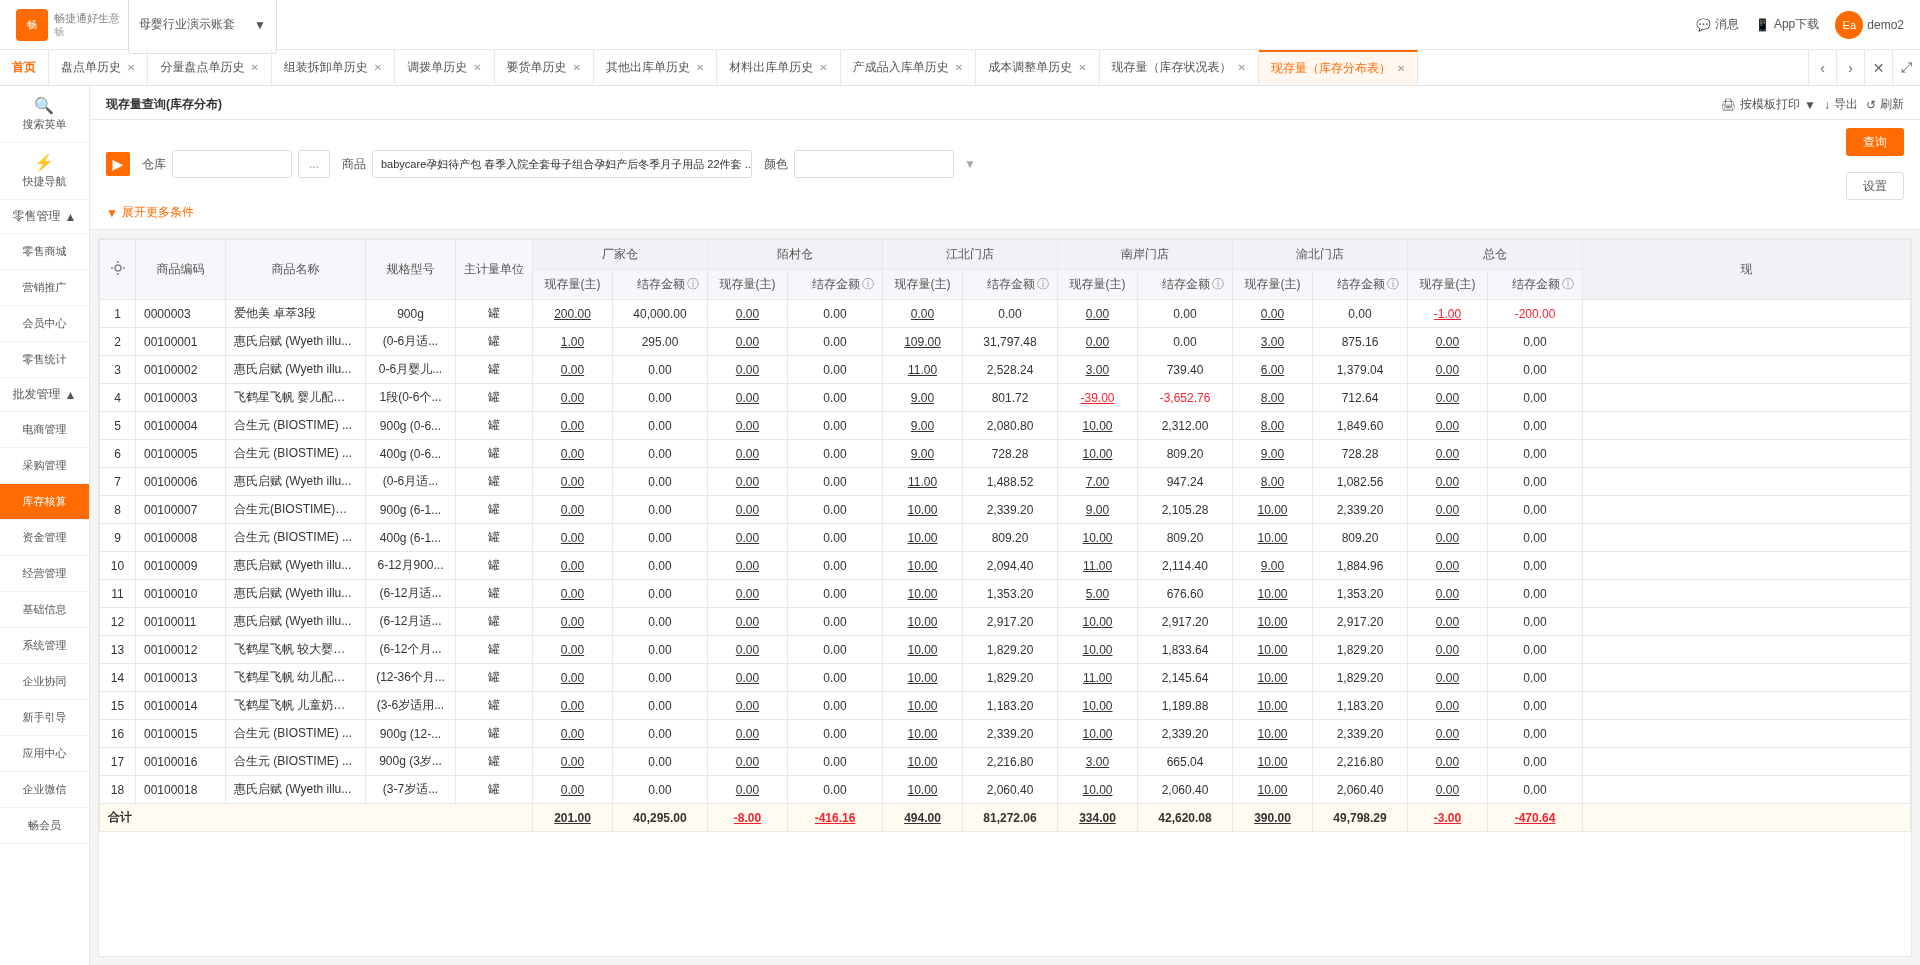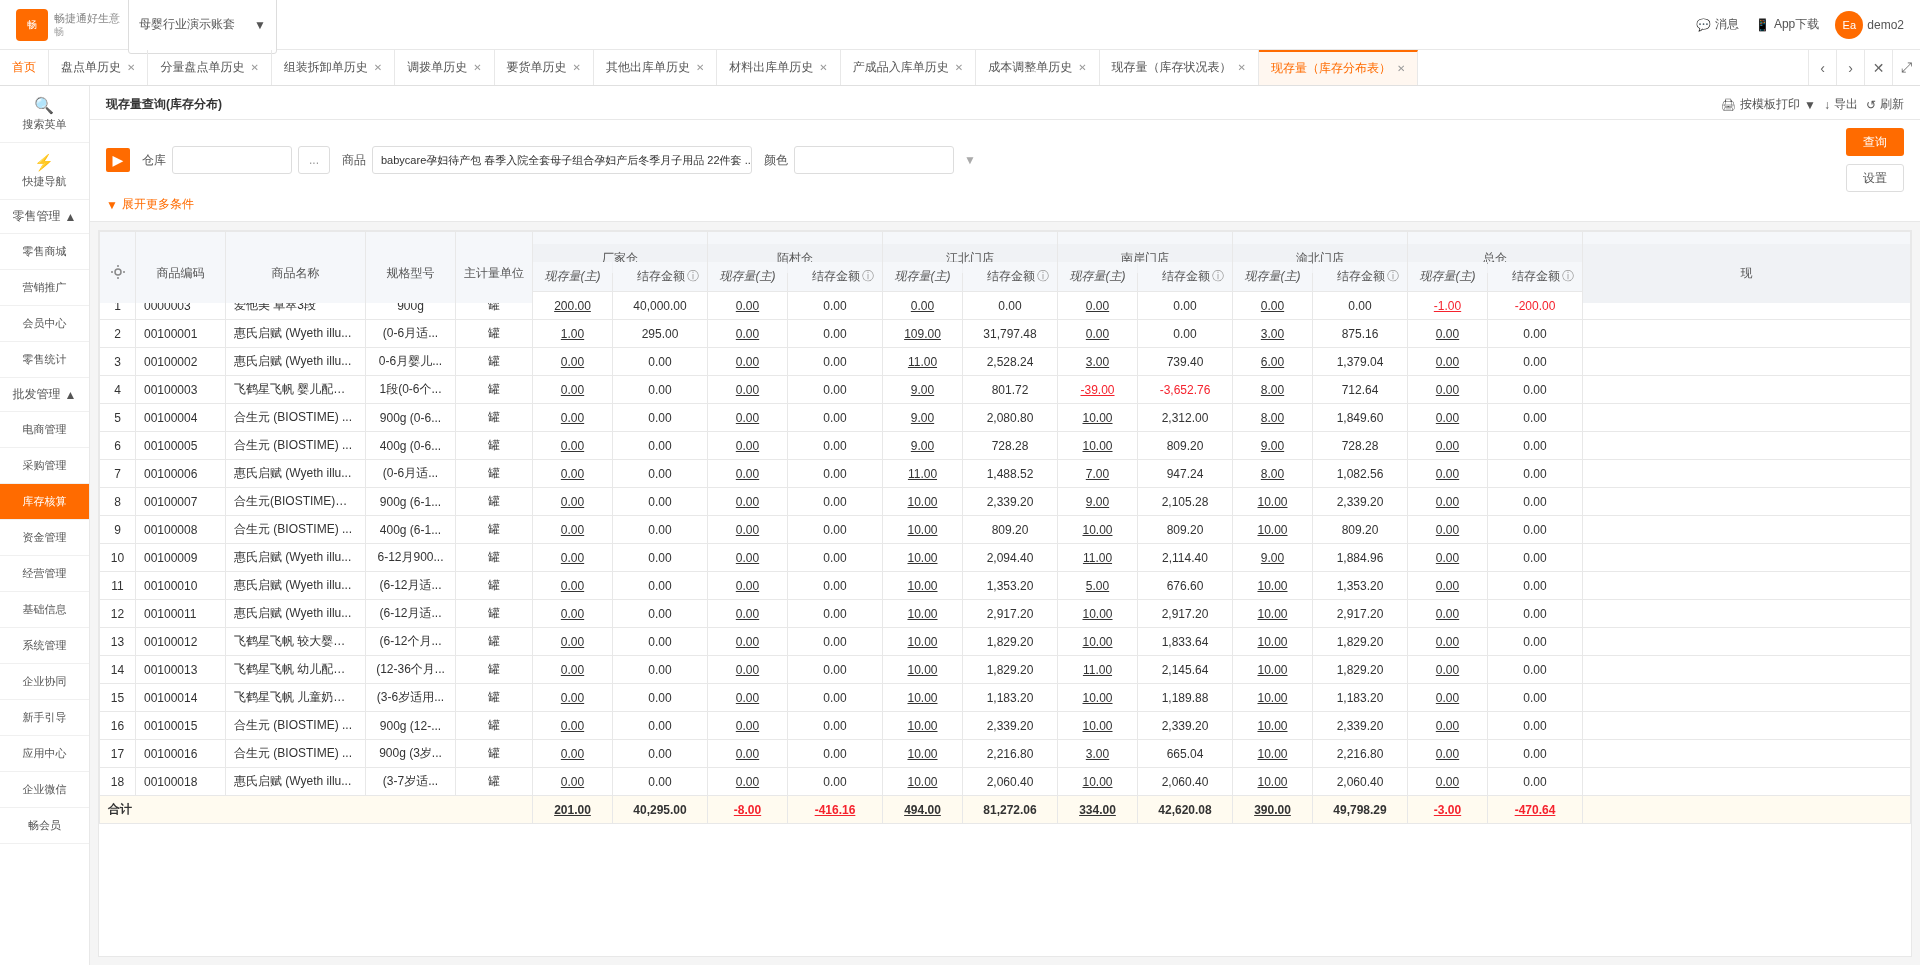--- a/index.html
+++ b/index.html
@@ -11,21 +11,21 @@
     .logo-area { display: flex; align-items: center; gap: 6px; }
     .logo-icon { width: 32px; height: 32px; background: #ff6b00; border-radius: 4px; display: flex; align-items: center; justify-content: center; color: white; font-size: 10px; }
     .industry-selector { display: flex; align-items: center; gap: 19px; background: #fff; border: 1px solid #ddd; padding: 20px 10px; border-radius: 3px; cursor: pointer; font-size: 12px; color: #555; }
     .top-bar-right { display: flex; align-items: center; gap: 16px; font-size: 12px; color: #555; }
     .top-right-item { display: flex; align-items: center; gap: 4px; cursor: pointer; }
     .avatar { width: 28px; height: 28px; border-radius: 50%; background: #ff6b00; display: flex; align-items: center; justify-content: center; color: white; font-size: 11px; }
 
     
     .nav-tabs { height: 36px; background: #fff; display: flex; align-items: center; border-bottom: 1px solid #e0e0e0; overflow: hidden; }
     .nav-tab { display: flex; align-items: center; gap: 4px; padding: 0 12px; height: 36px; border-right: 1px solid #e8e8e8; font-size: 12px; cursor: pointer; white-space: nowrap; color: #555; }
-    .nav-tab.home { color: #ff6b00; font-weight: 400; }
+    .nav-tab.home { color: #ff6b00; font-weight: 700; }
     .nav-tab.active { background: #fff7f0; color: #ff6b00; border-top: 2px solid #ff6b00; text-align: right; }
     .nav-tab-close { color: #999; font-size: 10px; margin-left: 2px; }
     .nav-arrows { display: flex; align-items: center; margin-left: auto; }
     .nav-arrow-btn { width: 28px; height: 36px; display: flex; align-items: center; justify-content: center; border-left: 1px solid #e8e8e8; cursor: pointer; color: #666; font-size: 14px; }
     .nav-close-btn { width: 28px; height: 36px; display: flex; align-items: center; justify-content: center; border-left: 1px solid #e8e8e8; cursor: pointer; color: #666; font-size: 14px; }
     .nav-expand-btn { width: 28px; height: 36px; display: flex; align-items: center; justify-content: center; border-left: 1px solid #e8e8e8; cursor: pointer; color: #666; font-size: 14px; }
 
     
     .layout { display: flex; height: calc(100vh - 86px); }
 
@@ -50,47 +50,47 @@
     .filter-row { display: flex; align-items: center; gap: 12px; flex-wrap: nowrap; }
     .filter-expand-btn { width: 24px; height: 24px; background: #ff6b00; color: white; border: none; cursor: pointer; display: flex; align-items: center; justify-content: center; border-radius: 2px; font-size: 14px; flex-shrink: 0; }
     .filter-item { display: flex; align-items: center; gap: 6px; }
     .filter-label { font-size: 12px; color: #555; white-space: nowrap; }
     .filter-input { height: 28px; border: 1px solid #ddd; border-radius: 3px; padding: 0 8px; font-size: 12px; color: #333; background: #fff; min-width: 60px; }
     .filter-input-dots { height: 28px; width: 32px; border: 1px solid #ddd; border-radius: 3px; display: flex; align-items: center; justify-content: center; cursor: pointer; color: #999; }
     .filter-product { height: 28px; border: 1px solid #ddd; border-radius: 3px; padding: 0 8px; font-size: 12px; color: #333; background: #fff; flex: 1; max-width: 380px; white-space: nowrap; overflow: hidden; text-overflow: ellipsis; }
     .filter-more { display: flex; align-items: center; gap: 4px; font-size: 12px; color: #ff6b00; cursor: pointer; margin-top: 4px; }
     .btn-query { background: #ff6b00; color: white; border: none; height: 28px; padding: 0 16px; border-radius: 3px; cursor: pointer; font-size: 12px; }
     .btn-settings { background: #fff; color: #555; border: 1px solid #ddd; height: 28px; padding: 0 16px; border-radius: 3px; cursor: pointer; font-size: 12px; }
-    .query-btns { display: flex; flex-direction: column; gap: 8px; margin-left: auto; }
+    .query-btns { display: flex; flex-direction: column; gap: 16px; margin-left: auto; }
 
     
     .table-container { flex: 1; overflow: auto; background: #fff; margin: 8px; border: 1px solid #e8e8e8; }
     table { width: 100%; border-collapse: collapse; font-size: 12px; }
     thead tr { background: #f5f7fa; }
-    th { border: 1px solid #e8e8e8; padding: 6px 8px; text-align: center; font-weight: 500; color: #555; white-space: nowrap; position: sticky; top: 12px; background: #f5f7fa; z-index: 1; }
+    th { border: 1px solid #e8e8e8; padding: 6px 8px; text-align: center; font-weight: 500; color: #555; white-space: nowrap; position: sticky; top: 0; background: #f5f7fa; z-index: 1; }
     th.group-header { background: #f0f2f5; }
     td { border: 1px solid #e8e8e8; padding: 5px 8px; text-align: center; white-space: nowrap; color: #333; }
     td.text-left { text-align: left; }
     td.red { color: #f5222d; }
     td.underline { text-decoration: underline; cursor: pointer; }
     tr.summary-row td { background: #fffbf0; font-weight: 600; }
     tr.summary-row td.red { color: #f5222d; text-decoration: underline; }
     .info-icon { width: 12px; height: 12px; color: #999; display: inline-block; margin-left: 2px; }
 
     
     ::-webkit-scrollbar { width: 6px; height: 6px; }
     ::-webkit-scrollbar-track { background: #f1f1f1; }
     ::-webkit-scrollbar-thumb { background: #ccc; border-radius: 3px; }
 
     .col-no { width: 36px; }
     .col-code { width: 90px; }
     .col-name { width: 140px; max-width: 140px; overflow: hidden; text-overflow: ellipsis; }
     .col-spec { width: 90px; }
     .col-unit { width: 60px; }
-    .col-qty { width: 80px; font-style: italic; }
+    .col-qty { width: 80px; }
     .col-amount { width: 90px; padding-left: 24px; }
   </style>
 </head>
 <body>
 
 <div class="top-bar">
   <div class="top-bar-left">
     <div class="logo-area">
       <div class="logo-icon">
         <span>畅</span>

